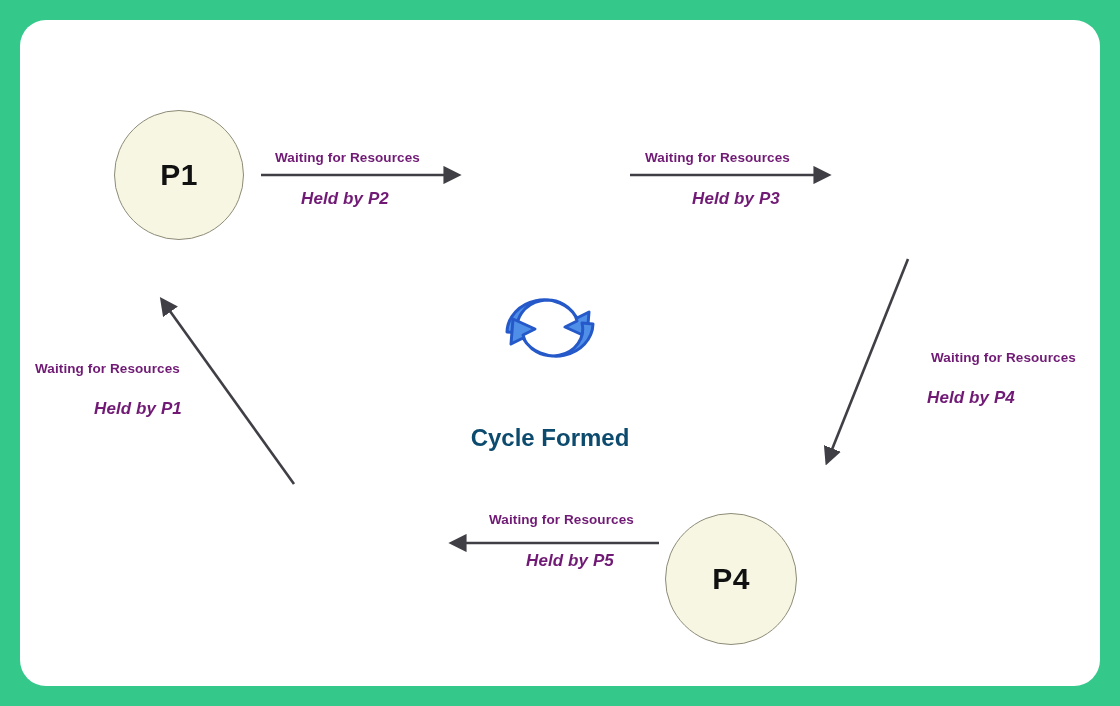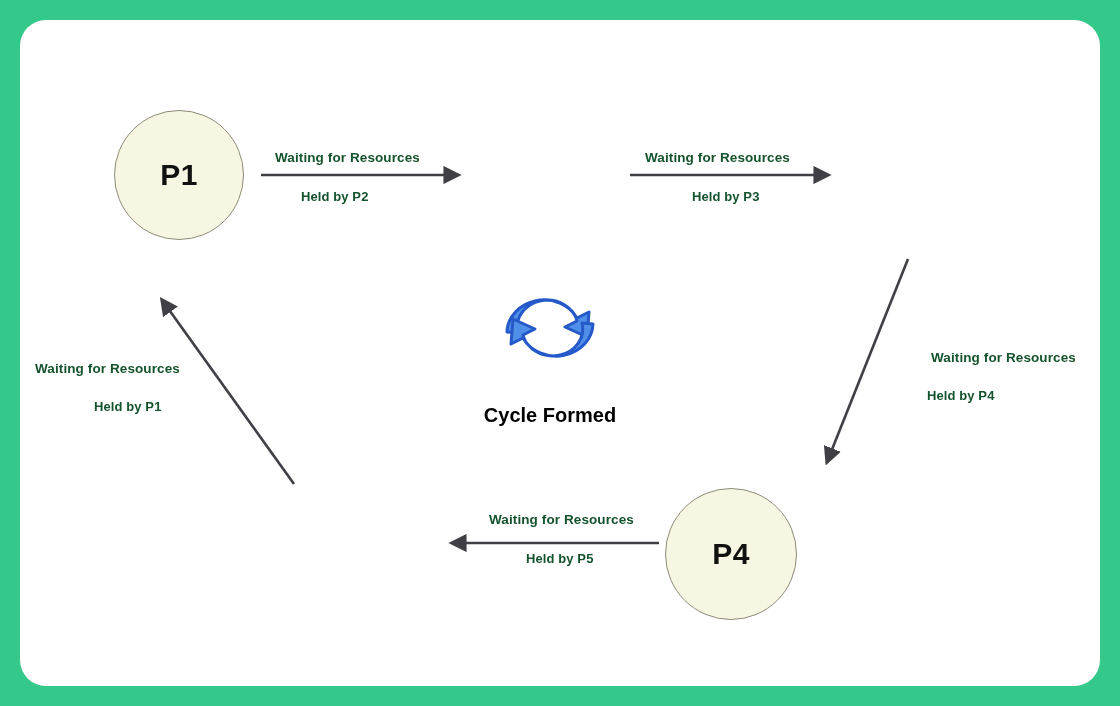--- a/index.html
+++ b/index.html
@@ -58,44 +58,45 @@
     font-size: 30px;
     font-weight: 700;
     color: #111111;
     letter-spacing: 0.5px;
   }
   .edge-label {
     position: absolute;
     font-family: "Liberation Sans", sans-serif;
     font-size: 13.5px;
     font-weight: 700;
-    color: #14532d;
+    color: #701a75;
     white-space: nowrap;
     letter-spacing: 0.1px;
   }
   .edge-label.sub {
-    font-size: 13px;
+    font-size: 17px;
+    font-style: italic;
   }
   #cycle-icon-wrap {
     position: absolute;
     left: 497px;
     top: 287px;
     width: 106px;
     height: 82px;
   }
   #cycle-caption {
     position: absolute;
     left: 0;
-    top: 404px;
+    top: 424px;
     width: 1100px;
     text-align: center;
     font-family: "Liberation Sans", sans-serif;
-    font-size: 20px;
+    font-size: 24px;
     font-weight: 700;
-    color: #000000;
+    color: #0c4a6e;
   }
 </style>
 </head>
 <body>
 
 <div id="canvas">
   <div id="card"></div>
 
   <div id="stage">
 
@@ -126,21 +127,21 @@
         <line x1="294" y1="484" x2="162" y2="300" stroke="#3F3F45" stroke-width="2.6" marker-end="url(#arrowhead)"></line>
       </g>
     </svg>
 
     <div class="node" style="left:114px; top:110px; width:130px; height:130px;">
       <span class="node-label">P1</span>
     </div>
 
 
 
-    <div class="node" style="left:665px; top:488px; width:132px; height:132px;">
+    <div class="node" style="left:665px; top:513px; width:132px; height:132px;">
       <span class="node-label">P4</span>
     </div>
 
 
     <div class="edge-label" style="left:275px; top:150px;">Waiting for Resources</div>
     <div class="edge-label sub" style="left:301px; top:189px;">Held by P2</div>
 
     <div class="edge-label" style="left:645px; top:150px;">Waiting for Resources</div>
     <div class="edge-label sub" style="left:671px; top:189px;padding-left:21px;">Held by P3</div>
 

